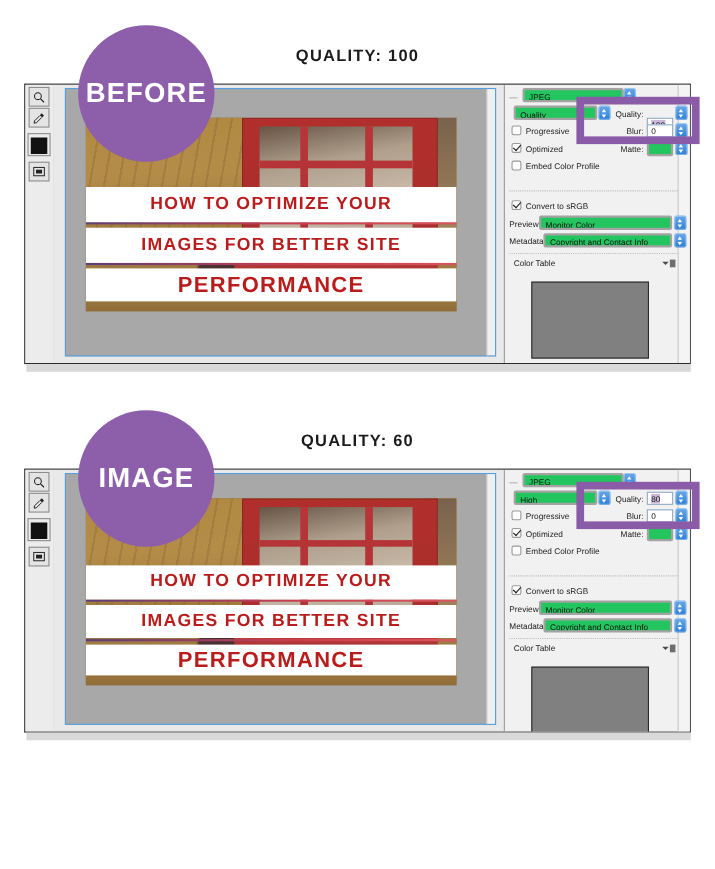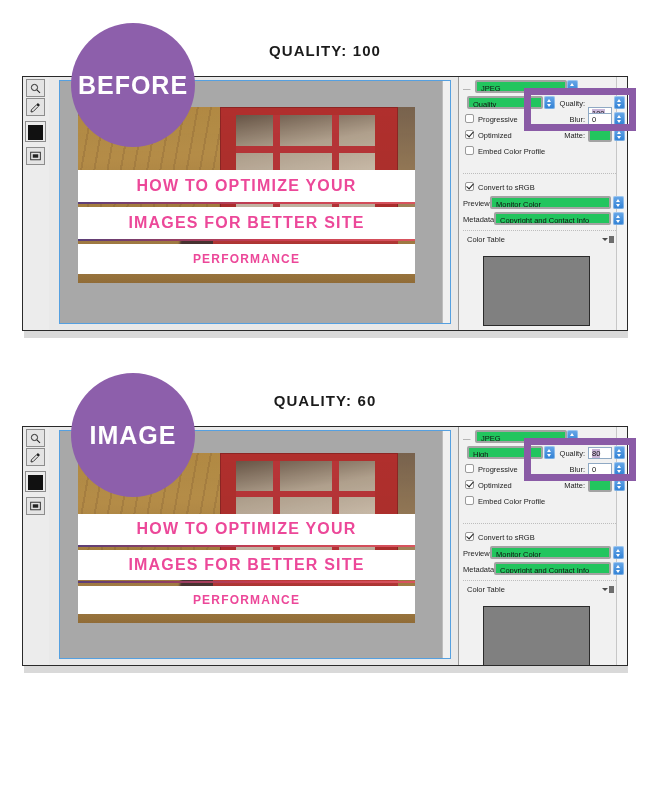--- a/index.html
+++ b/index.html
@@ -133,29 +133,29 @@
     background: linear-gradient(180deg, rgba(150,60,110,.10), rgba(60,40,110,.14));
     mix-blend-mode: multiply;
   }
 
   
   .ph-bar {
     position: absolute;
     left: 0; width: 100%;
     background: #ffffff;
     display: flex; align-items: center; justify-content: center;
-    color: #ec4899;
+    color: #b91c1c;
     font-weight: 700;
     letter-spacing: 1.2px;
     font-family: "Liberation Sans", sans-serif;
     white-space: nowrap;
   }
   .ph-bar1 { top: 36%; height: 18%; font-size: 16px; }
   .ph-bar2 { top: 57%; height: 18%; font-size: 16px; }
-  .ph-bar3 { top: 78%; height: 17%; font-size: 12px; }
+  .ph-bar3 { top: 78%; height: 17%; font-size: 20px; }
   .ph-sep {
     position:absolute; left:0; width:100%; height:2px;
     background: linear-gradient(90deg,#5b3f78 0%, #c93d4f 55%, #d8555f 100%);
   }
 
   
   .psd-settings {
     position: absolute;
     left: 435px; top: 0;
     width: 170px; height: 100%;

